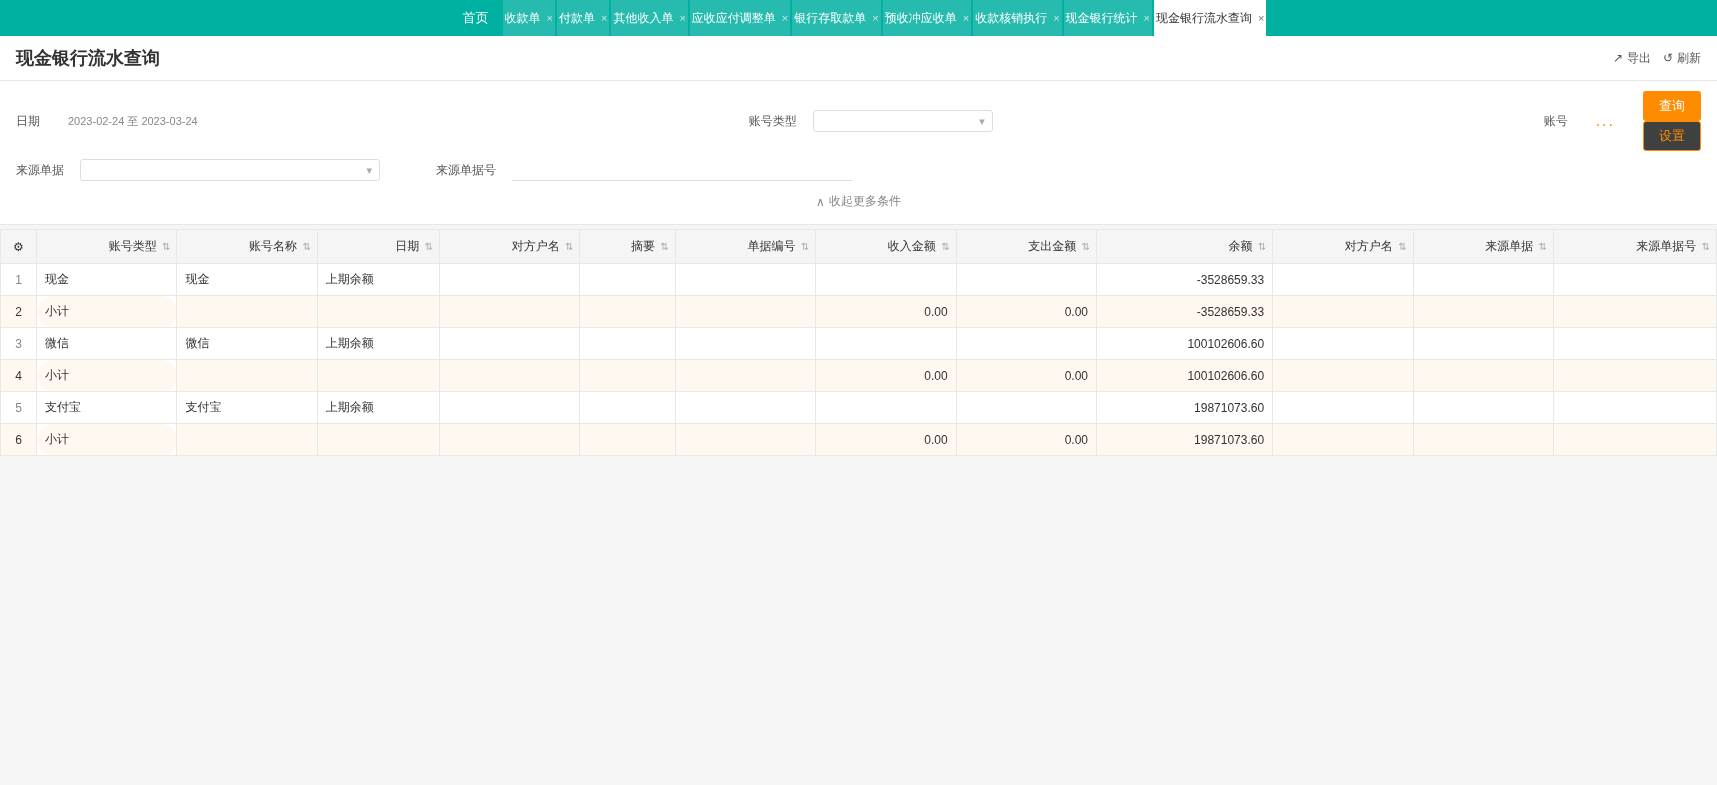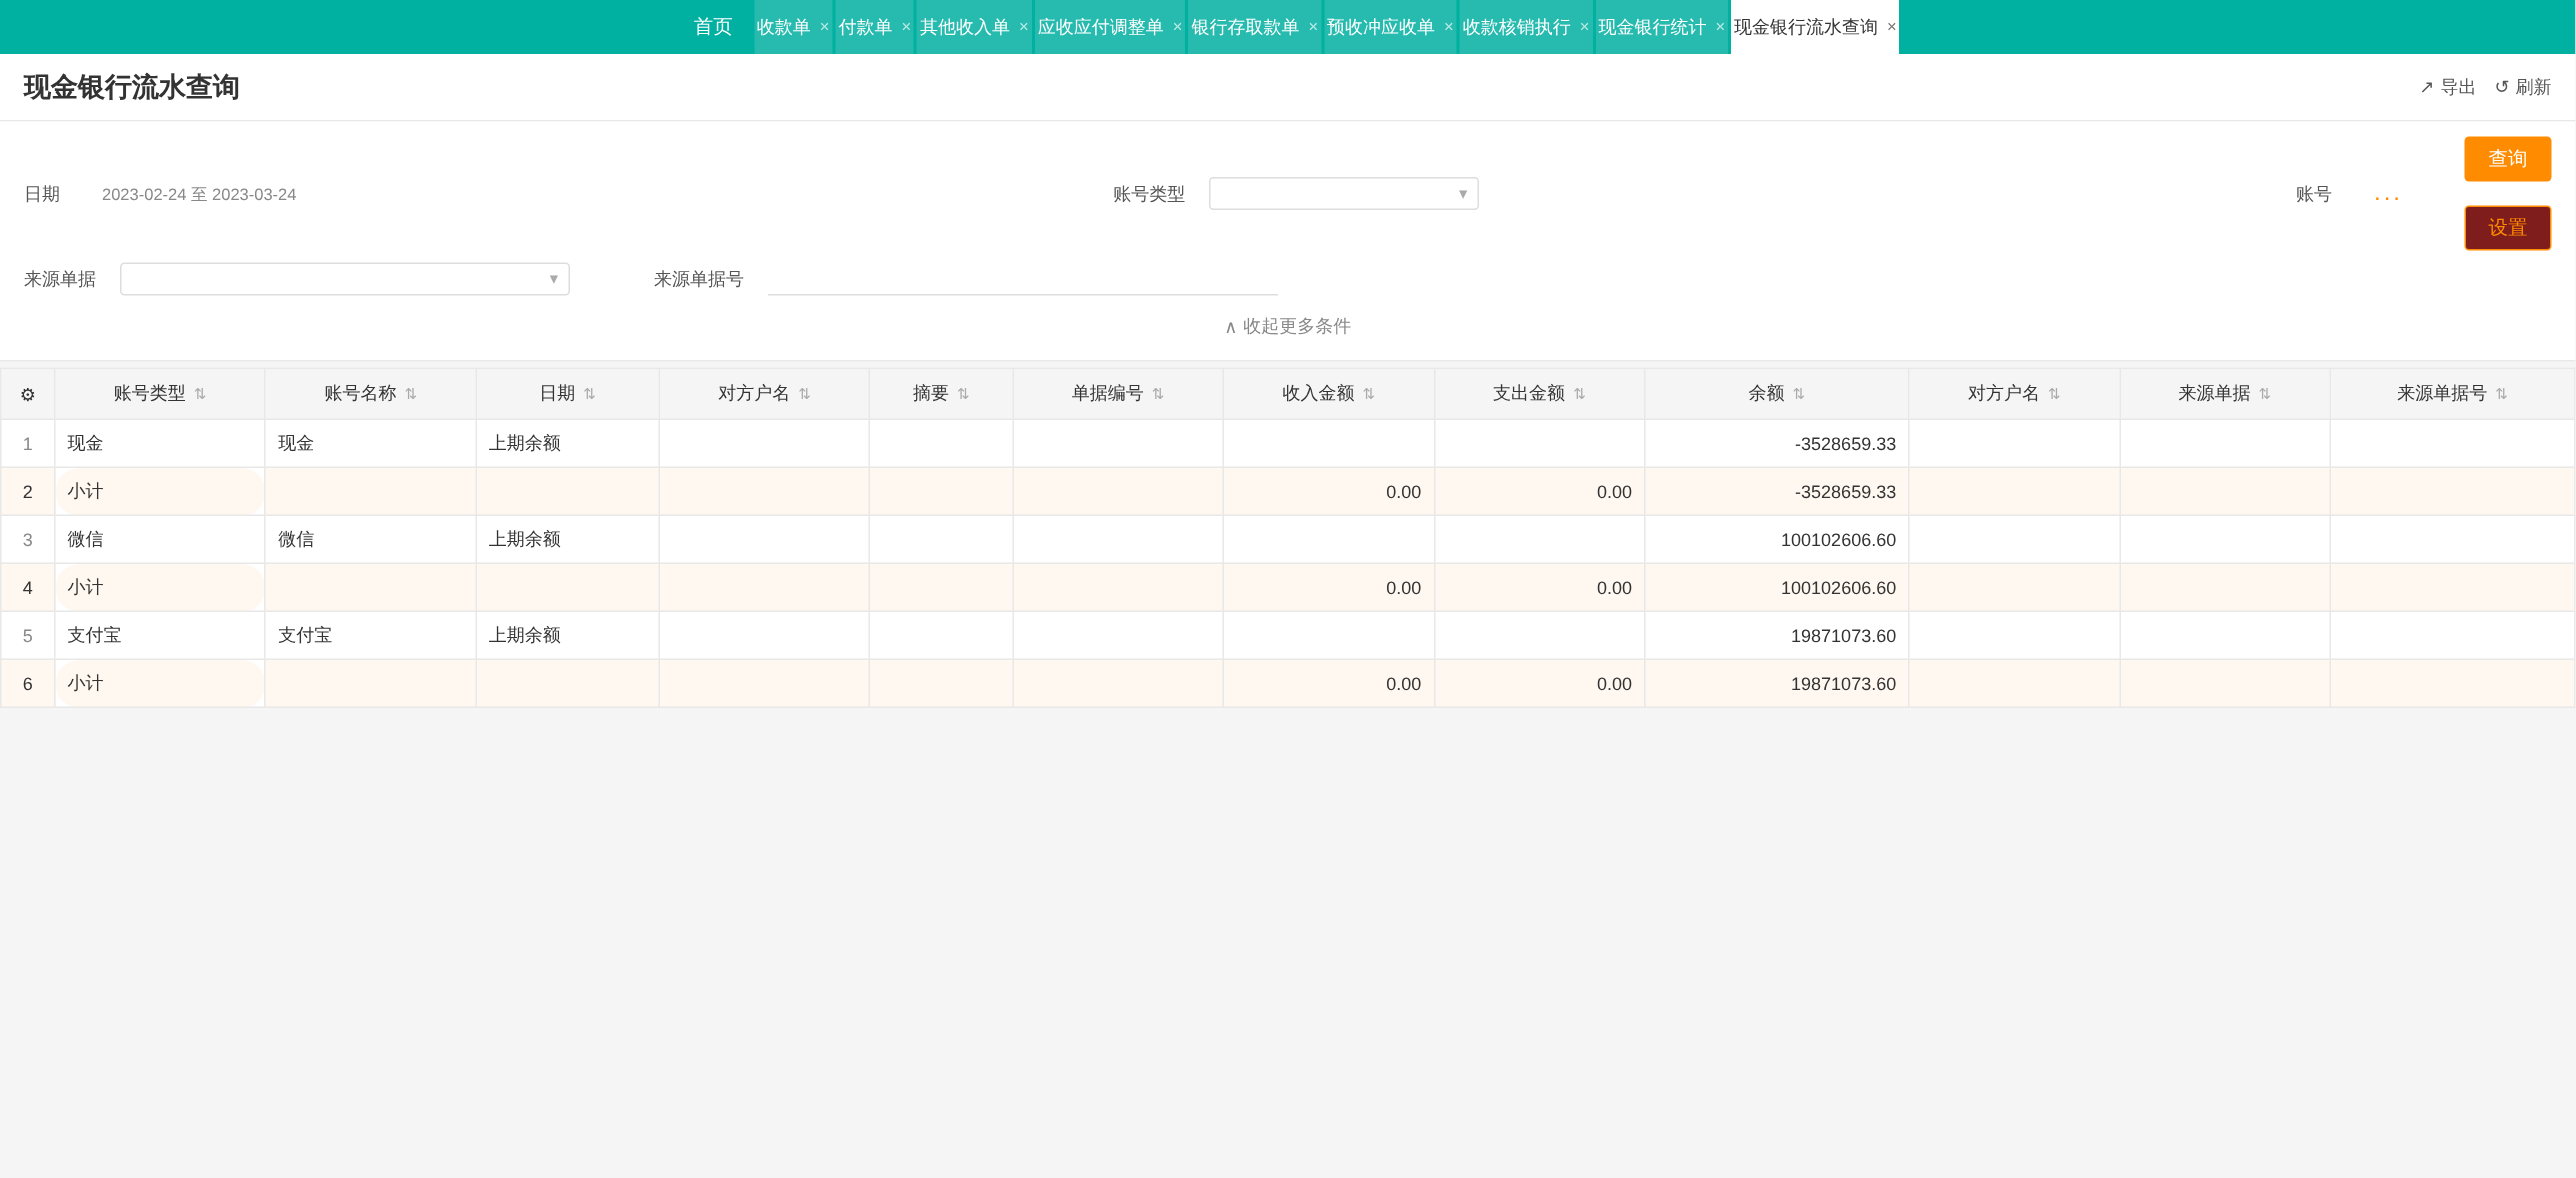--- a/index.html
+++ b/index.html
@@ -158,21 +158,21 @@
     .query-btn {
       background: #ff8c00;
       color: #fff;
       border: none;
       padding: 6px 16px;
       border-radius: 3px;
       cursor: pointer;
       font-size: 13px;
     }
     .settings-btn {
-      background: #7f1d1d;
+      background: #404040;
       color: #ff8c00;
       border: 1px solid #ff8c00;
       padding: 5px 14px;
       border-radius: 3px;
       cursor: pointer;
       font-size: 13px;
     }
     .more-dots {
       color: #ff8c00;
       cursor: pointer;
@@ -190,21 +190,21 @@
       border-collapse: collapse;
     }
     th {
       background: #f5f5f5;
       border: 1px solid #e8e8e8;
       padding: 8px 6px;
       font-weight: normal;
       color: #333;
       white-space: nowrap;
       font-size: 12px;
-      text-align: center;
+      text-align: right;
     }
     th .sort-icon {
       color: #aaa;
       font-size: 10px;
       margin-left: 2px;
     }
     td {
       border: 1px solid #e8e8e8;
       padding: 7px 8px;
       font-size: 12px;
@@ -294,21 +294,21 @@
       <select class="filter-select">
         <option value=""></option>
       </select>
     </div>
 
     <span style="flex:1"></span>
 
     <span class="filter-label">账号</span>
     <span class="more-dots">...</span>
 
-    <div style="display:flex;flex-direction:column;gap:16px;margin-left:25px;">
+    <div style="display:flex;flex-direction:column;gap:0;margin-left:12px;">
       <button class="query-btn">查询</button>
       <button class="settings-btn">设置</button>
     </div>
   </div>
 
   <div class="filter-row">
     <span class="filter-label">来源单据</span>
     <div class="select-wrap">
       <select class="filter-select" style="min-width:300px;">
         <option value=""></option>

